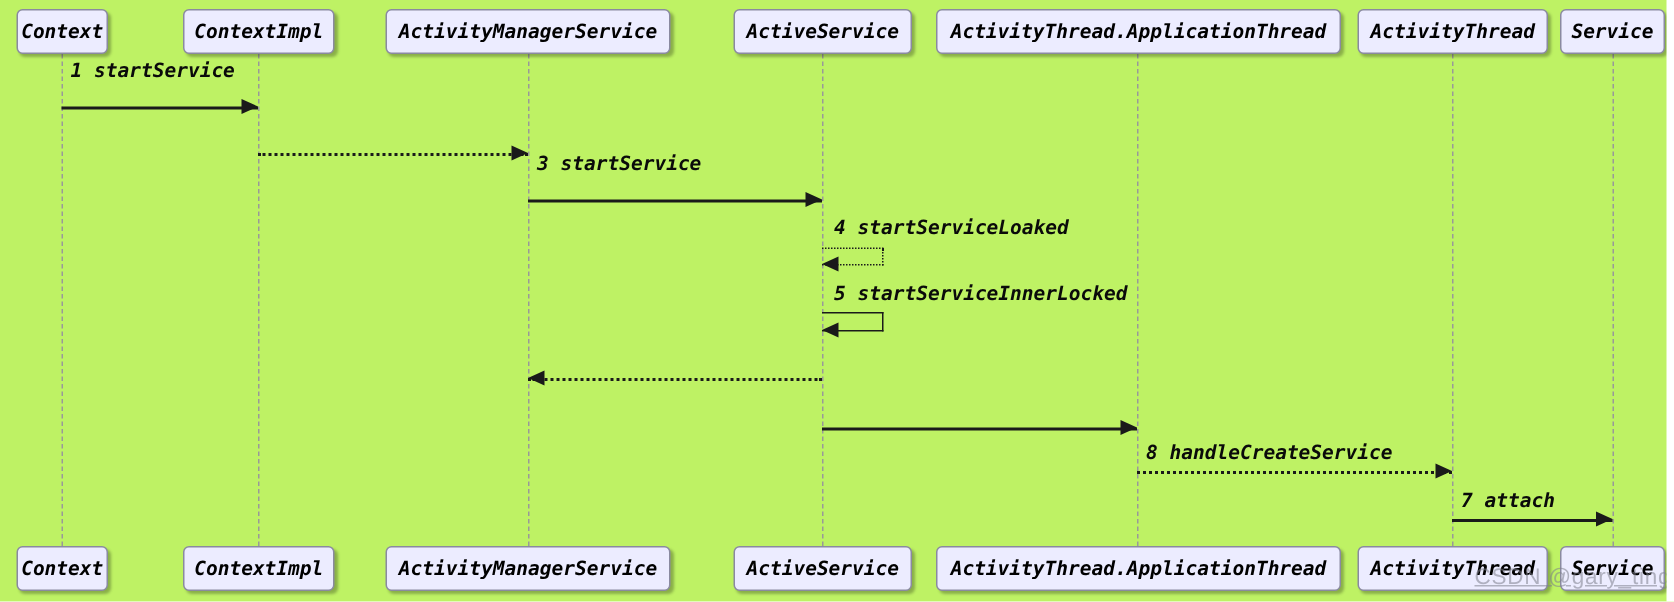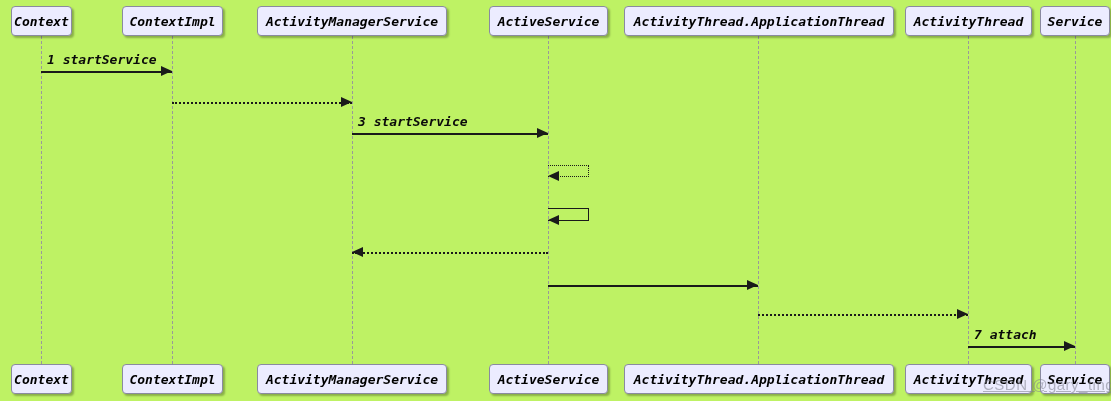--- a/index.html
+++ b/index.html
@@ -65,43 +65,46 @@
   <div class="actor top" style="left:1040px;width:70px">Service</div>
 
   <div class="actor bottom" style="left:11px;width:61px">Context</div>
   <div class="actor bottom" style="left:122px;width:101px">ContextImpl</div>
   <div class="actor bottom" style="left:257px;width:190px">ActivityManagerService</div>
   <div class="actor bottom" style="left:489px;width:119px">ActiveService</div>
   <div class="actor bottom" style="left:624px;width:270px">ActivityThread.ApplicationThread</div>
   <div class="actor bottom" style="left:905px;width:127px">ActivityThread</div>
   <div class="actor bottom" style="left:1040px;width:70px">Service</div>
 
-  <div class="msg-label" style="left:47px;top:52px">1 startService</div>
+  <div class="msg-label" style="left:47px;top:40px">1 startService</div>
   <div class="line solid" style="left:41px;top:71px;width:131px"></div>
   <div class="arr right" style="left:161px;top:66px"></div>
 
   <div class="line dotted" style="left:172px;top:102px;width:180px"></div>
   <div class="arr right" style="left:341px;top:97px"></div>
 
-  <div class="msg-label" style="left:358px;top:114px">3 startService</div>
+  <div class="msg-label" style="left:358px;top:102px">3 startService</div>
   <div class="line solid" style="left:352px;top:133px;width:196px"></div>
   <div class="arr right" style="left:537px;top:128px"></div>
 
+  <div class="msg-label" style="left:556px;top:145px">4 startServiceLoaked</div>
   <div class="self-loop dotted" style="left:548px;top:165px;height:12px"></div>
   <div class="arr left" style="left:548px;top:171px"></div>
 
+  <div class="msg-label" style="left:556px;top:189px">5 startServiceInnerLocked</div>
   <div class="self-loop" style="left:548px;top:208px;height:13px"></div>
   <div class="arr left" style="left:548px;top:215px"></div>
 
   <div class="line dotted" style="left:352px;top:252px;width:196px"></div>
   <div class="arr left" style="left:352px;top:247px"></div>
 
   <div class="line solid" style="left:548px;top:285px;width:210px"></div>
   <div class="arr right" style="left:747px;top:280px"></div>
 
+  <div class="msg-label" style="left:764px;top:295px">8 handleCreateService</div>
   <div class="line dotted" style="left:758px;top:314px;width:210px"></div>
   <div class="arr right" style="left:957px;top:309px"></div>
 
   <div class="msg-label" style="left:974px;top:327px">7 attach</div>
   <div class="line solid" style="left:968px;top:346px;width:107px"></div>
   <div class="arr right" style="left:1064px;top:341px"></div>
 
   <div class="watermark">CSDN @gary_ting</div>
 
 </div>

